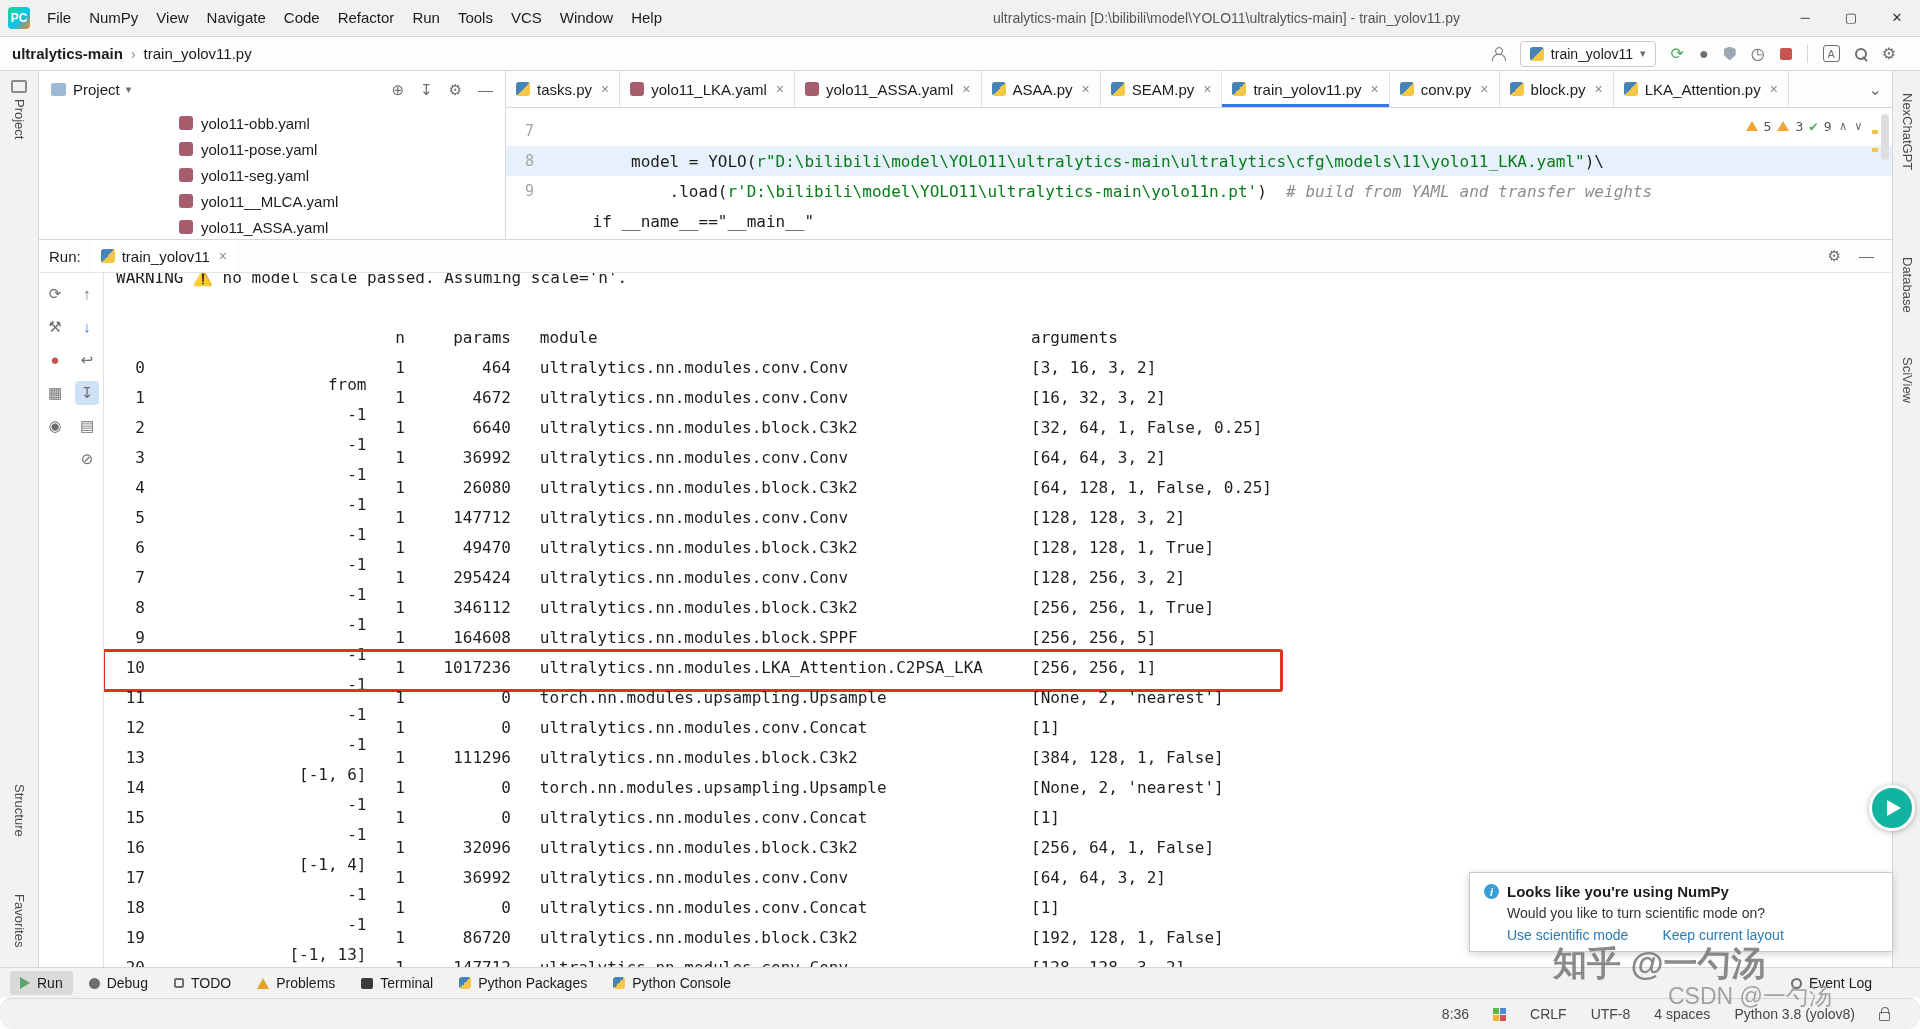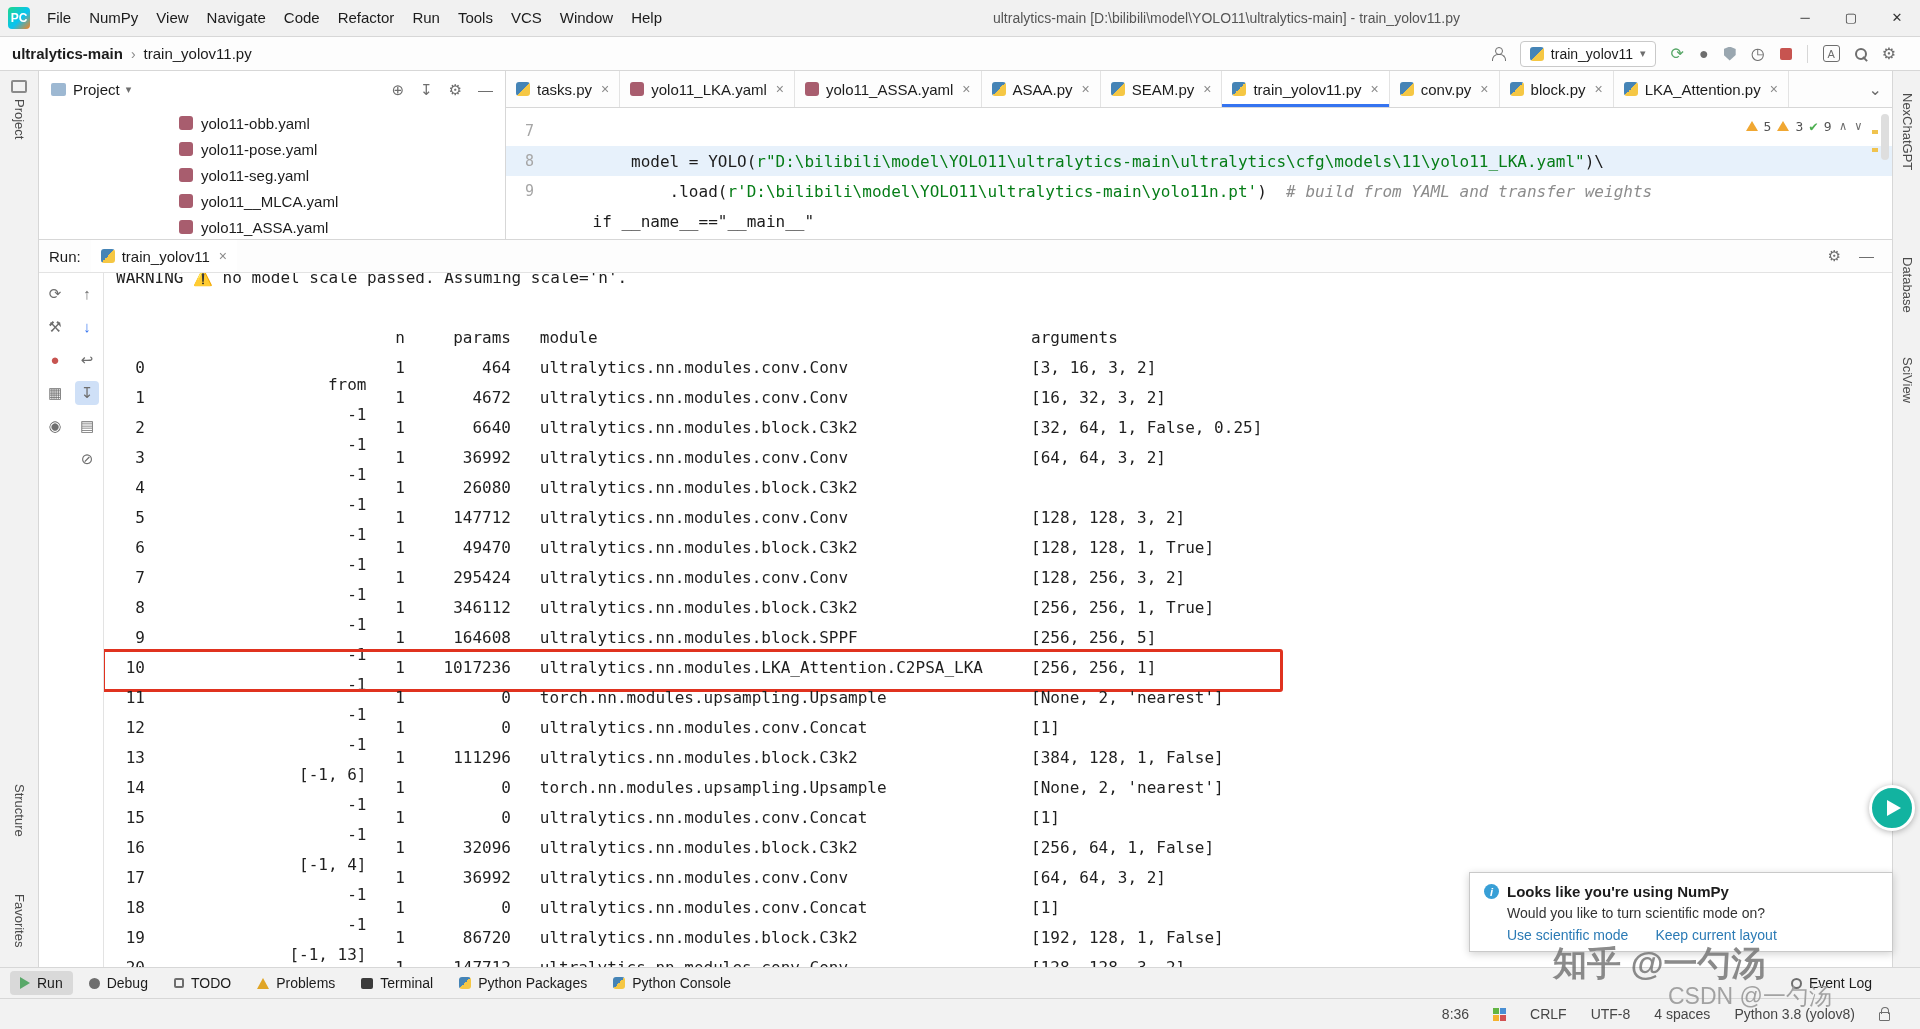--- a/index.html
+++ b/index.html
@@ -170,40 +170,40 @@
   .bticon.terminal { width:12px; height:11px; background:#3b3b3b; border-radius:2px; }
   .bticon.python { width:12px; height:12px; border-radius:3px;
                    background:linear-gradient(135deg,#4584b6 50%,#f5c744 50%); }
   .event-log { margin-left:auto; display:flex; align-items:center; gap:7px; padding-right:38px; }
   .bticon.eventlog { width:11px; height:11px; border:2px solid #6e6e6e; border-radius:50%; }
 
   
   .statusbar { position:absolute; left:0; top:998px; width:1920px; height:31px;
                background:#f2f2f2; border-top:1px solid #d7d7d7;
                display:flex; align-items:center; justify-content:flex-end;
-               gap:24px; padding-right:30px; font-size:14px; color:#464646; }
+               gap:24px; padding-right:30px; font-size:14px; color:#464646;border-radius:12px; }
   .grid-ico { display:grid; grid-template-columns:6px 6px; grid-auto-rows:6px; gap:1px; }
   .grid-ico i { display:block; }
   .grid-ico i:nth-child(1){ background:#62b543; } .grid-ico i:nth-child(2){ background:#4a8fd3; }
   .grid-ico i:nth-child(3){ background:#f5b32f; } .grid-ico i:nth-child(4){ background:#d25252; }
   .lock-ico { width:11px; height:9px; border:1.5px solid #6e6e6e; border-radius:1px;
               position:relative; margin-top:5px; }
   .lock-ico::before { content:''; position:absolute; left:1px; top:-6px; width:6px; height:6px;
                       border:1.5px solid #6e6e6e; border-bottom:none; border-radius:4px 4px 0 0; }
 
   
   .notification { position:absolute; left:1469px; top:872px; width:424px; height:80px;
                   background:#fff; border:1px solid #c9c9c9; box-shadow:0 2px 8px rgba(0,0,0,.18);
                   padding:10px 14px; z-index:5; }
   .notif-title { display:flex; align-items:center; gap:8px; font-size:15px; font-weight:bold; color:#1c1c1c; }
   .info-ico { width:15px; height:15px; border-radius:50%; background:#389fd6; color:#fff;
               font-size:11px; font-weight:bold; font-style:italic; flex:none;
               display:flex; align-items:center; justify-content:center; }
   .notif-body { font-size:14px; color:#333; margin:5px 0 6px 23px; }
-  .notif-links { display:flex; gap:27px; margin-left:23px; font-size:14px; color:#2a7ab5; }
+  .notif-links { display:flex; gap:34px; margin-left:23px; font-size:14px; color:#2a7ab5; }
   .wm1 { position:absolute; left:1553px; top:941px; font-size:34px; font-weight:600;
          color:#6f6f6f; opacity:.8; z-index:6; white-space:nowrap; }
   .wm2 { position:absolute; left:1668px; top:981px; font-size:23px;
          color:#9a9a9a; opacity:.9; z-index:6; white-space:nowrap; }
   .float-btn { position:absolute; left:1869px; top:785px; width:46px; height:46px; border-radius:50%;
                background:#12b3a0; border:3px solid #fff; box-shadow:0 1px 6px rgba(0,0,0,.3);
                z-index:7; display:flex; align-items:center; justify-content:center; }
   .float-arrow { width:0; height:0; border-left:14px solid #fff;
                  border-top:8px solid transparent; border-bottom:8px solid transparent; margin-left:4px; }
 </style>
@@ -500,20 +500,21 @@
             <span class="c-module">ultralytics.nn.modules.conv.Conv</span>
             <span class="c-args">[64, 64, 3, 2]</span>
           </div>
 
           <div class="crow">
             <span class="c-idx">4</span>
             <span class="c-from">-1</span>
             <span class="c-n">1</span>
             <span class="c-params">26080</span>
             <span class="c-module">ultralytics.nn.modules.block.C3k2</span>
+            <span class="c-args">[64, 128, 1, False, 0.25]</span>
           </div>
 
           <div class="crow">
             <span class="c-idx">5</span>
             <span class="c-from">-1</span>
             <span class="c-n">1</span>
             <span class="c-params">147712</span>
             <span class="c-module">ultralytics.nn.modules.conv.Conv</span>
             <span class="c-args">[128, 128, 3, 2]</span>
           </div>

